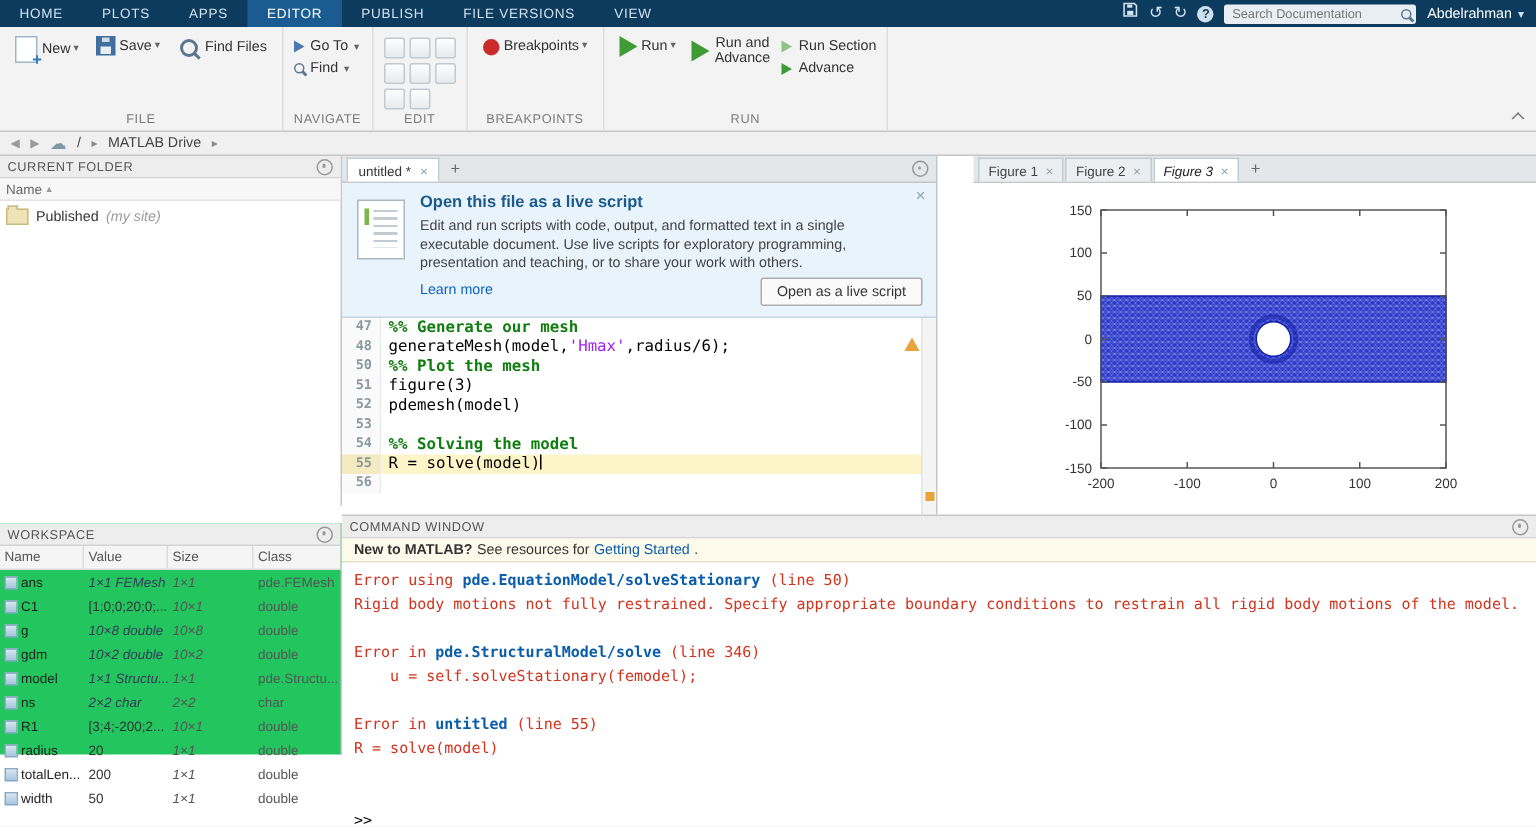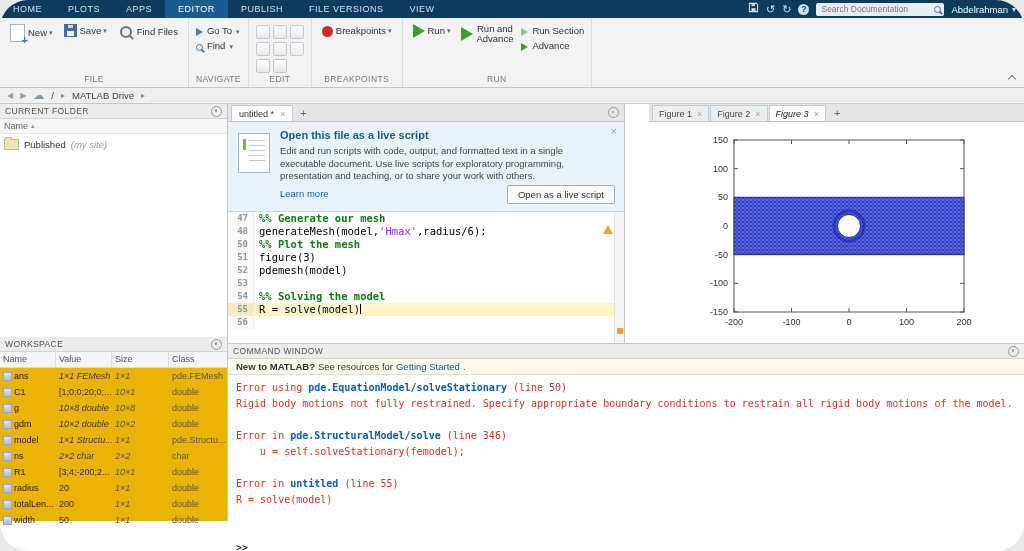--- a/index.html
+++ b/index.html
@@ -1,17 +1,17 @@
 <!DOCTYPE html>
 <html><head>
 <meta charset="utf-8">
 <style>
   html,body{margin:0;padding:0;background:#e9e9e9;}
   .app{position:relative;width:1024px;height:551px;background:#fff;overflow:hidden;
-       font-family:"Liberation Sans",sans-serif;border-radius:28px;-webkit-font-smoothing:antialiased;}
+       font-family:"Liberation Sans",sans-serif;-webkit-font-smoothing:antialiased;}
 
   
   .tabbar{position:absolute;top:0;left:0;width:1024px;height:18px;background:#0c3b5e;display:flex;align-items:stretch;}
   .rtabs{display:flex;}
   .rtab{padding:0 13px;line-height:18px;font-size:9px;letter-spacing:.5px;color:#cfe0ee;cursor:default;}
   .rtab.active{background:#1a5c92;color:#fff;}
   .tb-right{margin-left:auto;display:flex;align-items:center;gap:7px;padding-right:8px;}
   .qicon{color:#cfe0ee;font-size:11px;line-height:18px;}
   .help-circ{width:11px;height:11px;border-radius:50%;background:#cfe0ee;color:#0c3b5e;font-size:8.5px;font-weight:bold;
              display:flex;align-items:center;justify-content:center;}
@@ -26,21 +26,21 @@
   
   .ribbon{position:absolute;top:18px;left:0;width:1024px;height:70px;background:#f3f3f3;
           border-bottom:1px solid #c6c6c6;display:flex;box-sizing:border-box;}
   .rsec{display:flex;flex-direction:column;border-right:1px solid #dcdcdc;padding:3px 7px 0;}
   .rsec-content{flex:1;display:flex;align-items:flex-start;gap:5px;}
   .rsec-label{font-size:8.5px;color:#7a7a7a;text-align:center;padding:1px 0 3px;letter-spacing:.4px;}
   .bigbtn{display:flex;flex-direction:row;align-items:center;gap:3px;padding:3px 3px 0;font-size:9.5px;color:#333;}
   .bigbtn .lbl{display:flex;align-items:center;gap:2px;text-align:center;line-height:10px;}
   .dd{font-size:7px;color:#666;}
   .stackcol{display:flex;flex-direction:column;gap:4px;padding-top:4px;}
-  .navrow{display:flex;align-items:flex-end;gap:4px;font-size:9.5px;color:#333;}
+  .navrow{display:flex;align-items:center;gap:4px;font-size:9.5px;color:#333;}
   .icon-new{width:13px;height:16px;background:#fff;border:1px solid #9fb6c8;position:relative;}
   .icon-new::after{content:'+';position:absolute;right:-4px;bottom:-5px;color:#2a7ac0;font-weight:bold;font-size:11px;}
   .icon-save{width:13px;height:13px;background:#3e6f9e;position:relative;}
   .icon-save::before{content:'';position:absolute;left:3px;bottom:1px;width:7px;height:5px;background:#e8eef2;}
   .icon-save::after{content:'';position:absolute;left:4px;top:1px;width:5px;height:3px;background:#cfdbe4;}
   .icon-mag{width:8px;height:8px;border:2px solid #5b7890;border-radius:50%;position:relative;margin:2px;}
   .icon-mag::after{content:'';position:absolute;width:6px;height:2px;background:#5b7890;transform:rotate(45deg);left:6px;top:8px;}
   .icon-goto{width:0;height:0;border-top:4px solid transparent;border-bottom:4px solid transparent;border-left:7px solid #4a7ab0;}
   .icon-bp{width:11px;height:11px;border-radius:50%;background:#cc2b2b;margin-top:2px;}
   .play{width:0;height:0;border-top:7px solid transparent;border-bottom:7px solid transparent;border-left:12px solid #3f9c35;}
@@ -71,21 +71,21 @@
   .cf-panel{position:absolute;top:104px;left:0;width:228px;height:233px;background:#fff;
             border-right:1px solid #c6c6c6;box-sizing:border-box;}
   .cf-colhead{height:14px;background:#f7f7f7;border-bottom:1px solid #e2e2e2;font-size:9px;color:#666;
               display:flex;align-items:center;gap:3px;padding-left:4px;}
   .cf-row{display:flex;align-items:center;gap:5px;padding:5px 4px;font-size:9.5px;color:#333;}
   .folder-icon{width:13px;height:9px;background:#efe3b8;border:1px solid #c9ba84;position:relative;flex:none;}
   .folder-icon::before{content:'';position:absolute;top:-3px;left:0;width:5px;height:2px;background:#efe3b8;border:1px solid #c9ba84;border-bottom:none;}
   .cf-annot{color:#999;font-style:italic;}
 
   
-  .ws-panel{position:absolute;top:337px;left:0;width:228px;height:184px;background:#eab308;
+  .ws-panel{position:absolute;top:349px;left:0;width:228px;height:154px;background:#22c55e;
             border-right:1px solid #c6c6c6;box-sizing:border-box;}
   .ws-colhead{display:flex;height:15px;background:#f5f5f5;border-bottom:1px solid #dcdcdc;}
   .ws-col{font-size:9px;color:#555;padding:2px 3px 0;border-right:1px solid #dcdcdc;box-sizing:border-box;
           overflow:hidden;white-space:nowrap;}
   .wc1{width:56px;} .wc2{width:56px;} .wc3{width:57px;} .wc4{flex:1;border-right:none;}
   .ws-row{display:flex;height:16px;line-height:16px;font-size:9px;}
   .ws-c{padding:0 3px;box-sizing:border-box;overflow:hidden;white-space:nowrap;}
   .ws-name{width:56px;color:#222;display:flex;align-items:center;gap:2px;}
   .ws-value{width:56px;color:#333;}
   .ws-value.it{font-style:italic;color:#3a3a5a;}

